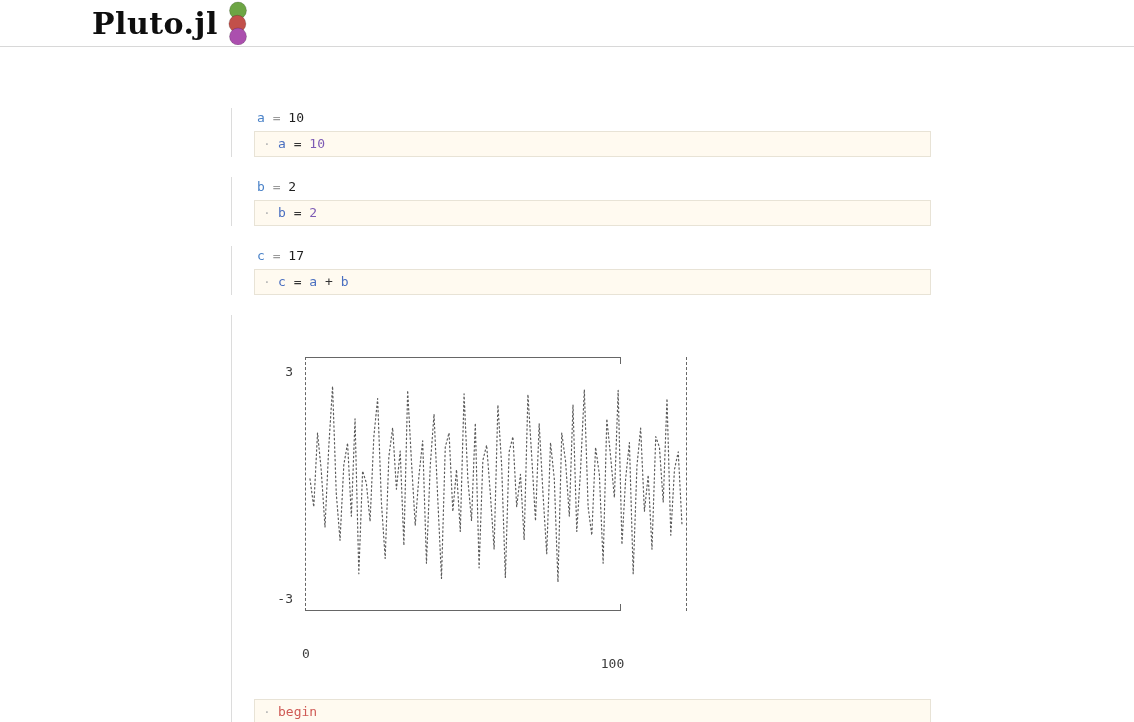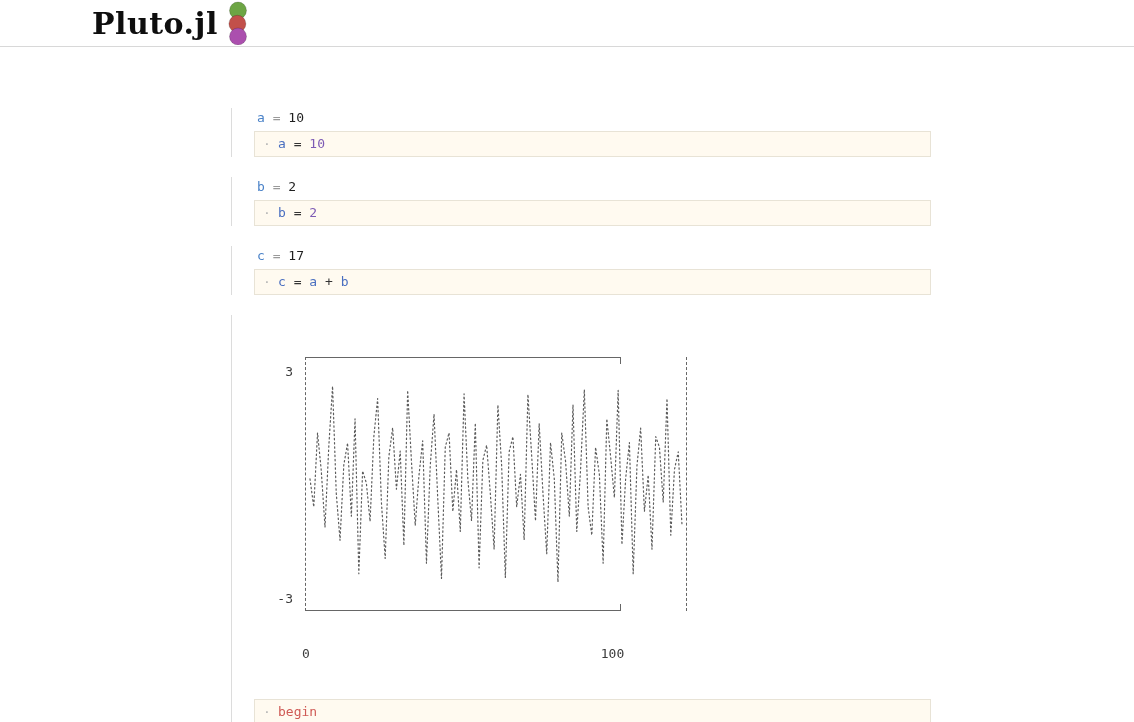--- a/index.html
+++ b/index.html
@@ -72,21 +72,21 @@
     border-bottom:1px solid var(--plotborder,#666);
     border-right:1px solid var(--plotborder,#666);
   }
   .plot-svg { position:absolute; inset:0; width:100%; height:100%; }
   .xlabels {
     position:relative; height:20px; margin-left:48px; width:382px;
     font-family:"DejaVu Sans Mono", monospace; font-size:13px; color:#3c3c3c;
   }
   .xtick { position:absolute; top:3px; transform:translateX(-50%); }
   .xtick-0 { left:1px; }
-  .xtick-100 { left:80.5%; }
+  .xtick-100 { left:80.5%;margin-top:10px; }
 </style>
 </head>
 <body>
 
 <header class="header">
   <div class="logo">
     <span class="logo-text">Pluto.jl</span>
     <svg class="logo-icon" width="26" height="44" viewBox="0 0 26 44">
       <circle cx="13" cy="9.5" r="8.5" fill="#6da544" stroke="rgba(0,0,0,0.18)" stroke-width="1"></circle>
       <circle cx="12.4" cy="22.8" r="8.5" fill="#c2504a" stroke="rgba(0,0,0,0.18)" stroke-width="1"></circle>

